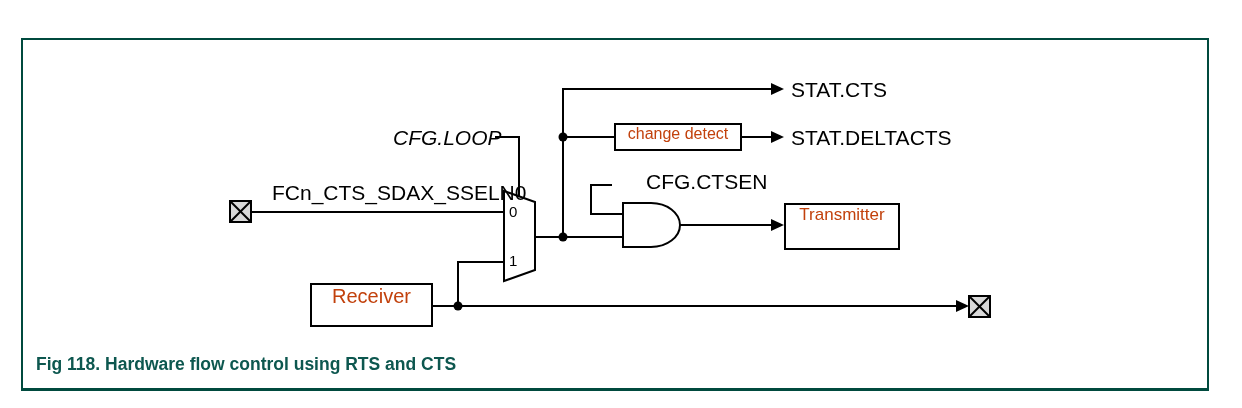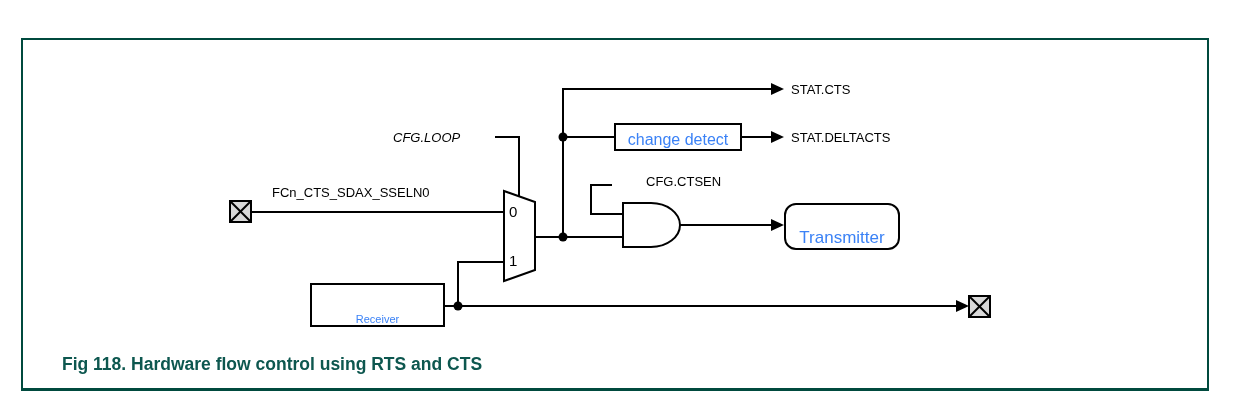--- a/index.html
+++ b/index.html
@@ -1,25 +1,25 @@
 <!DOCTYPE html>
 <html><head>
 <meta charset="utf-8">
 <style>
   html,body{margin:0;padding:0;background:#ffffff;}
   #page{position:relative;width:1242px;height:408px;background:#ffffff;
         font-family:"Liberation Sans","DejaVu Sans",sans-serif;overflow:hidden;}
   #figure-frame{position:absolute;left:21px;top:38px;width:1184px;height:348px;
         border:2px solid #004a3e;border-bottom-width:3px;background:#ffffff;}
-  .lbl{position:absolute;color:#000;font-size:13px;line-height:17px;white-space:nowrap;}
+  .lbl{position:absolute;color:#000;font-size:21px;line-height:17px;white-space:nowrap;}
   .muxlbl{position:absolute;color:#000;font-size:15px;line-height:15px;}
   .blockbox{position:absolute;border:2px solid #000;background:#fff;display:flex;
-        align-items:flex-end;justify-content:center;color:#3b82f6;box-sizing:border-box;}
+        align-items:flex-start;justify-content:center;color:#c2410c;box-sizing:border-box;}
   #caption{position:absolute;left:36px;top:354px;font-size:17.5px;font-weight:bold;
-        color:#0d574f;white-space:nowrap;margin-left:26px;}
+        color:#0d574f;white-space:nowrap;}
   svg{position:absolute;left:0;top:0;}
 </style>
 </head>
 <body>
 
 <div id="page">
 
   <div id="figure-frame"></div>
 
   <svg width="1242" height="408" viewBox="0 0 1242 408">
@@ -67,24 +67,24 @@
     <g>
       <rect x="969" y="296" width="21" height="21" fill="#d9d9d9" stroke="#000" stroke-width="2"></rect>
       <line x1="969" y1="296" x2="990" y2="317" stroke="#000" stroke-width="2"></line>
       <line x1="990" y1="296" x2="969" y2="317" stroke="#000" stroke-width="2"></line>
     </g>
   </svg>
 
   <div class="blockbox" style="left:614px;top:123px;width:128px;height:28px;font-size:16px;">
     <span>change detect</span>
   </div>
-  <div class="blockbox" style="left:784px;top:203px;width:116px;height:47px;font-size:17px;border-radius:12px;">
+  <div class="blockbox" style="left:784px;top:203px;width:116px;height:47px;font-size:17px;">
     <span>Transmitter</span>
   </div>
-  <div class="blockbox" style="left:310px;top:283px;width:135px;height:44px;font-size:11px;">
+  <div class="blockbox" style="left:310px;top:283px;width:123px;height:44px;font-size:20px;">
     <span>Receiver</span>
   </div>
 
   <span class="lbl" style="left:256px;top:184px;margin-left:16px;">FCn_CTS_SDAX_SSELN0</span>
   <span class="lbl" style="left:393px;top:129px;font-style:italic;">CFG.LOOP</span>
   <span class="lbl" style="left:646px;top:173px;">CFG.CTSEN</span>
   <span class="lbl" style="left:791px;top:81px;">STAT.CTS</span>
   <span class="lbl" style="left:791px;top:129px;">STAT.DELTACTS</span>
 
   <span class="muxlbl" style="left:509px;top:204px;">0</span>

